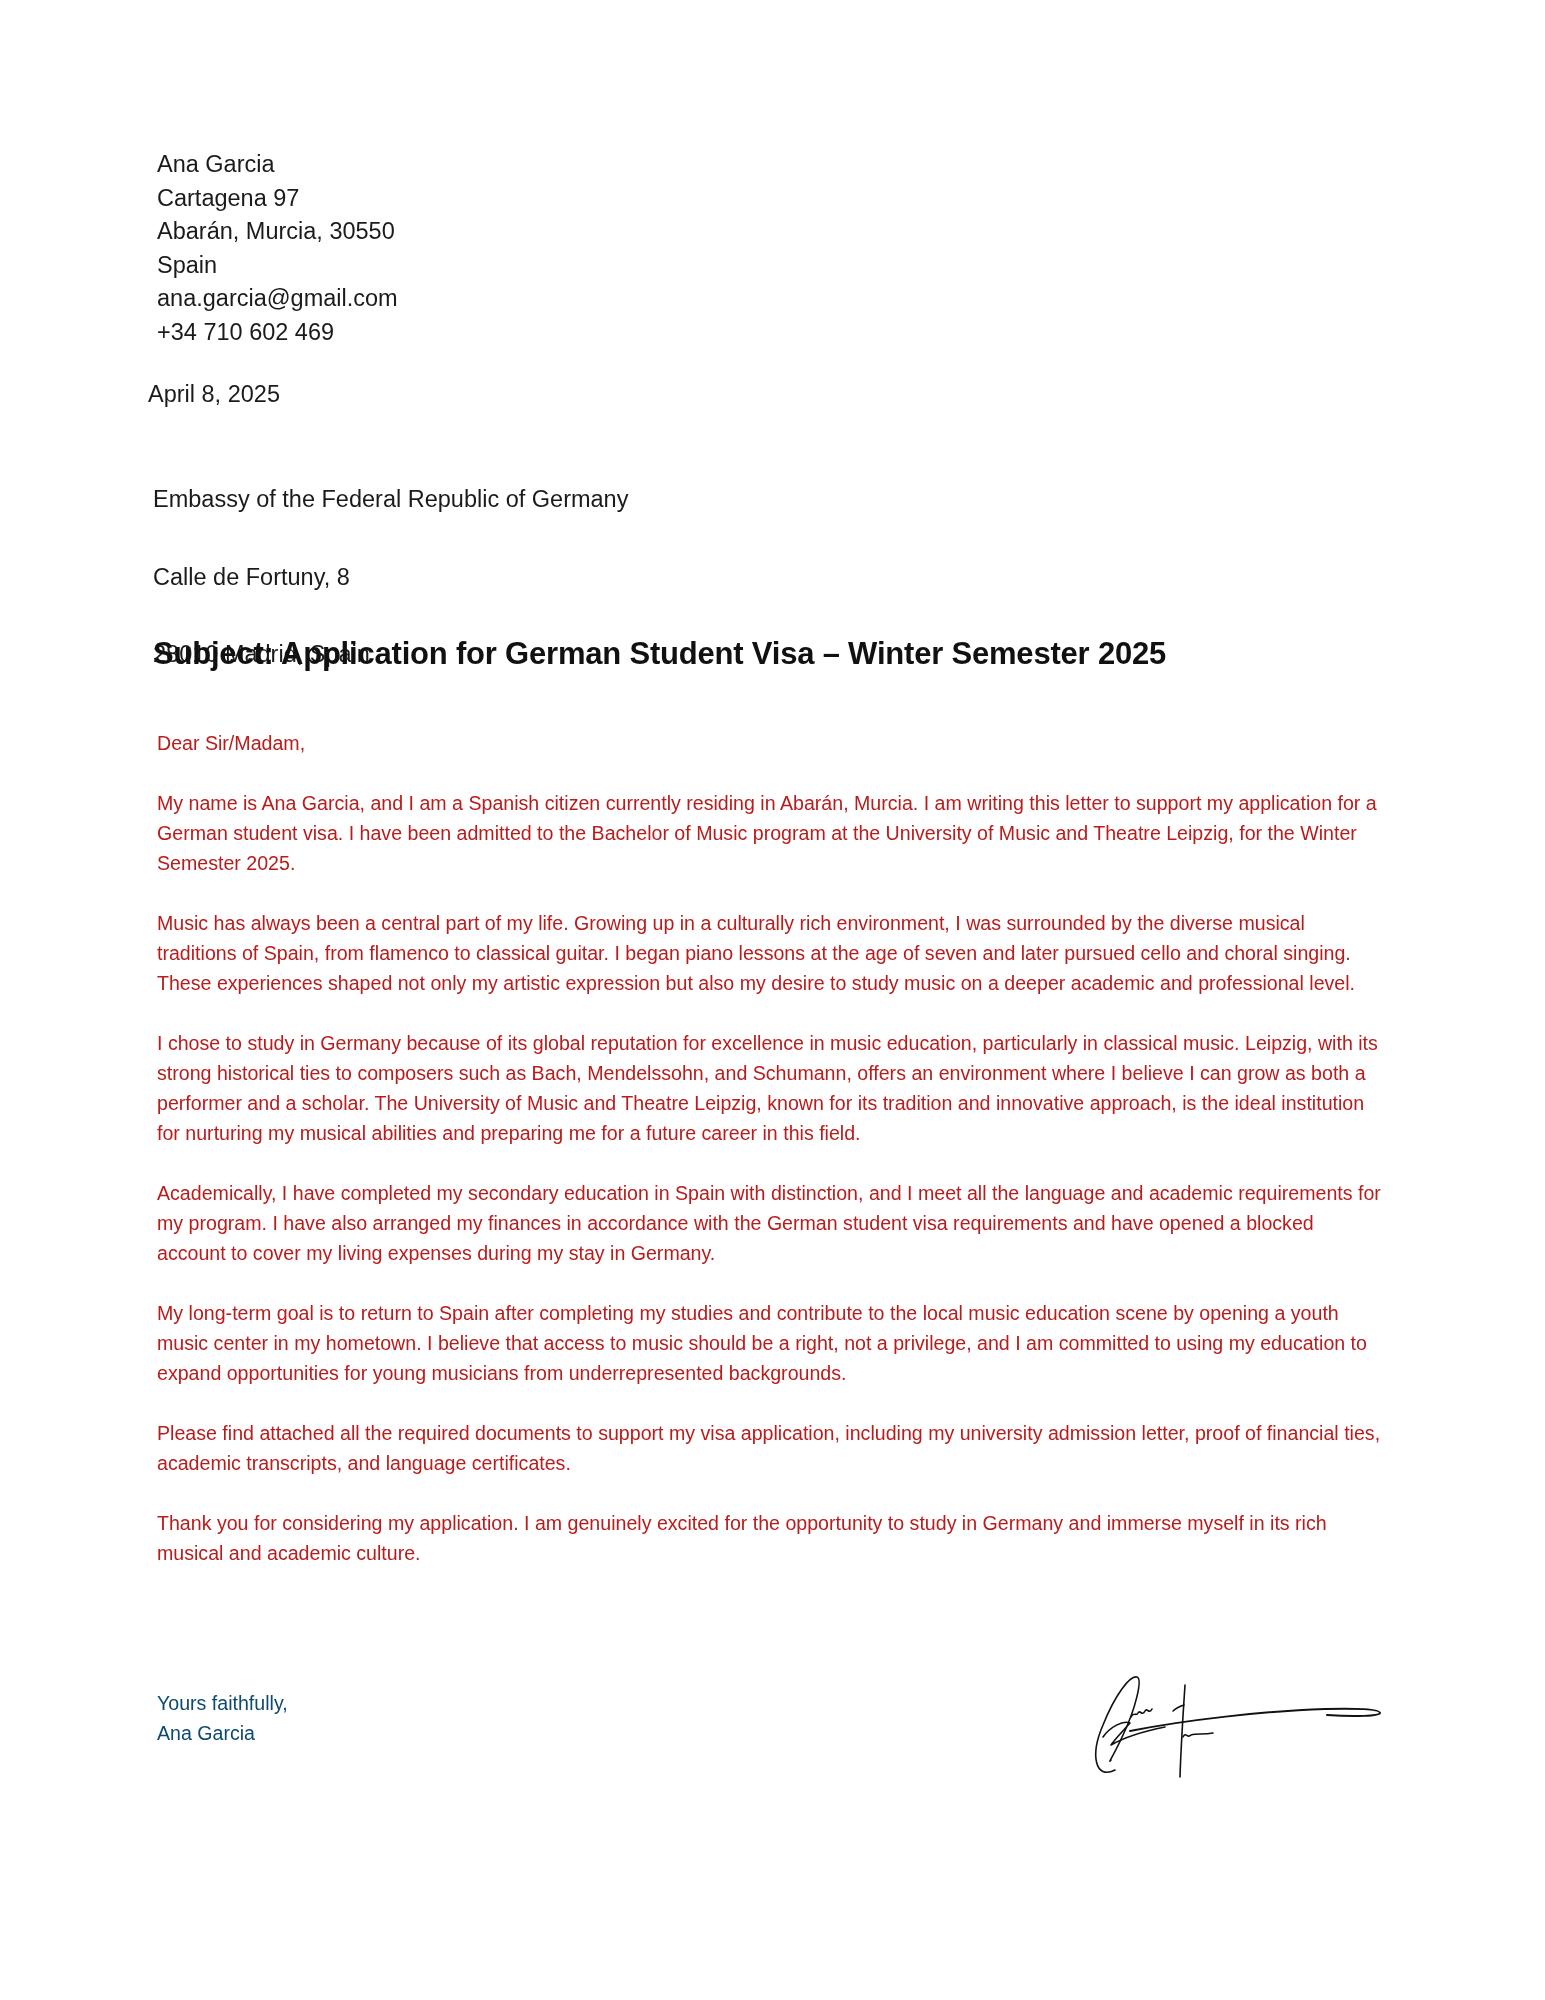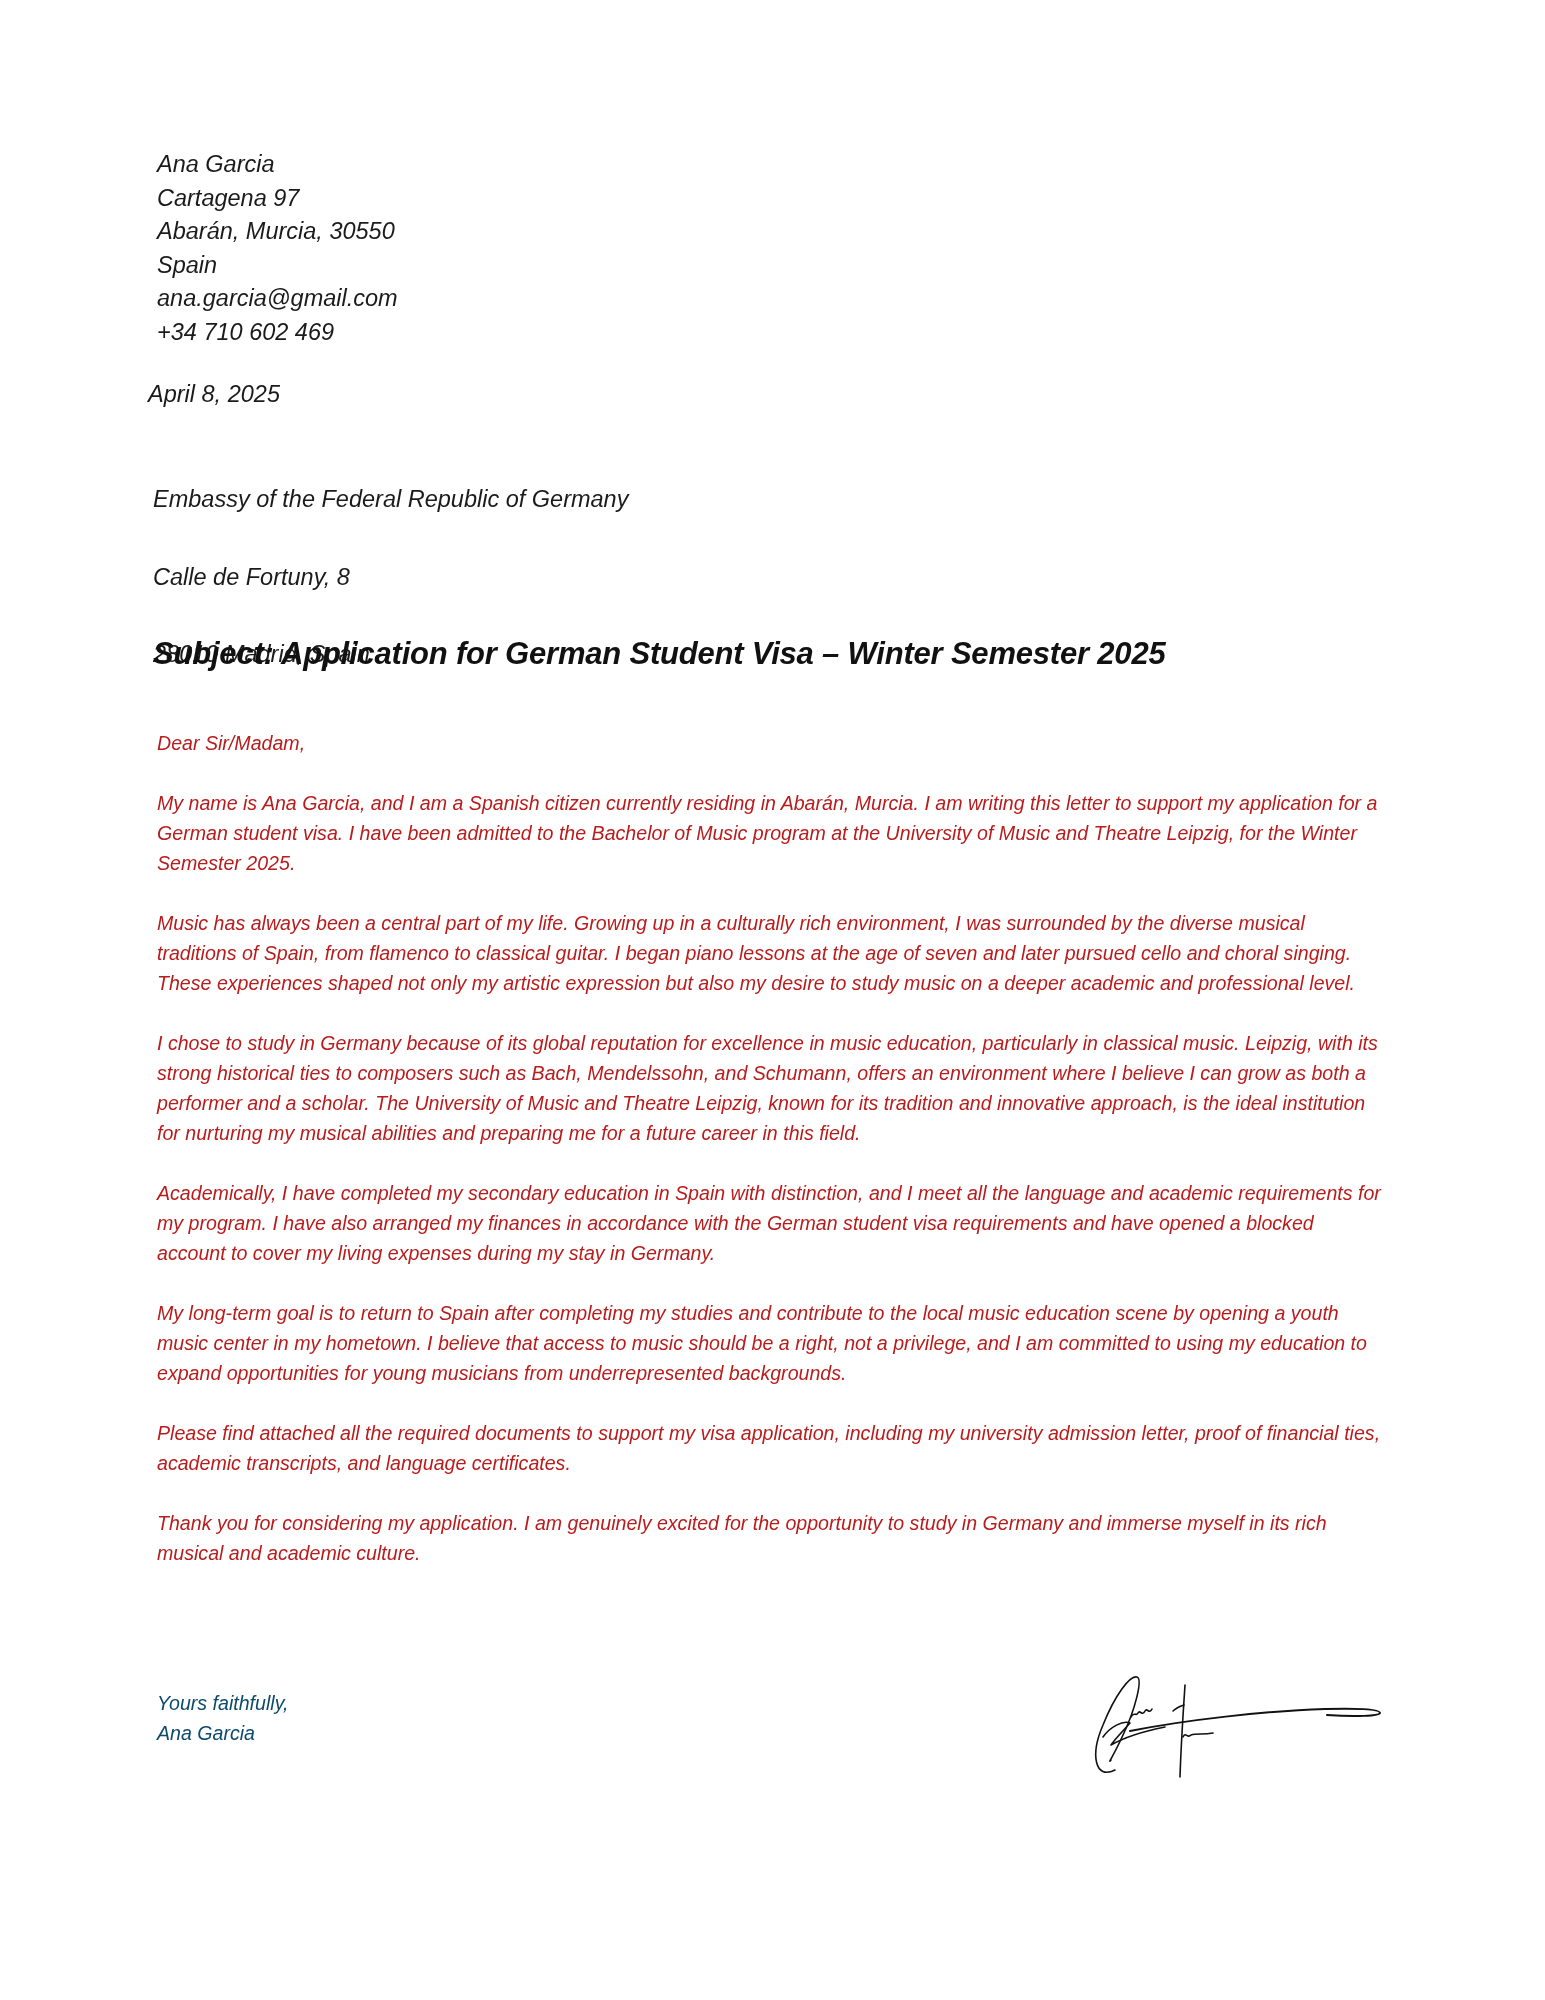--- a/index.html
+++ b/index.html
@@ -4,21 +4,21 @@
   <style>
     html, body { margin: 0; padding: 0; background: #ffffff; }
     body {
       width: 1545px;
       height: 2000px;
       position: relative;
       overflow: hidden;
       font-family: "Liberation Sans", sans-serif;
       color: #1a1a1a;
     }
-    .page { position: absolute; left: 0; top: 0; width: 1338px; height: 2000px; background: #fff; font-style: italic; }
+    .page { position: absolute; left: 0; top: 0; width: 1338px; height: 2000px; background: #fff; }
 
     .sender { position: absolute; left: 157px; top: 148px; font-size: 23.5px; line-height: 33.6px; color: #1b1b1b; }
     .sender div { white-space: nowrap; }
 
     .date { position: absolute; left: 148px; top: 378px; font-size: 23.5px; line-height: 33px; color: #1b1b1b; white-space: nowrap; }
 
     .recipient { position: absolute; left: 153px; top: 439px; font-size: 23.5px; line-height: 33.6px; color: #1b1b1b; }
     .recipient div { white-space: nowrap; margin-top: 44px; }
 
     .subject { position: absolute; left: 153px; top: 634px; font-size: 31px; font-weight: bold; line-height: 40px; color: #111; white-space: nowrap; letter-spacing: -0.2px; }

